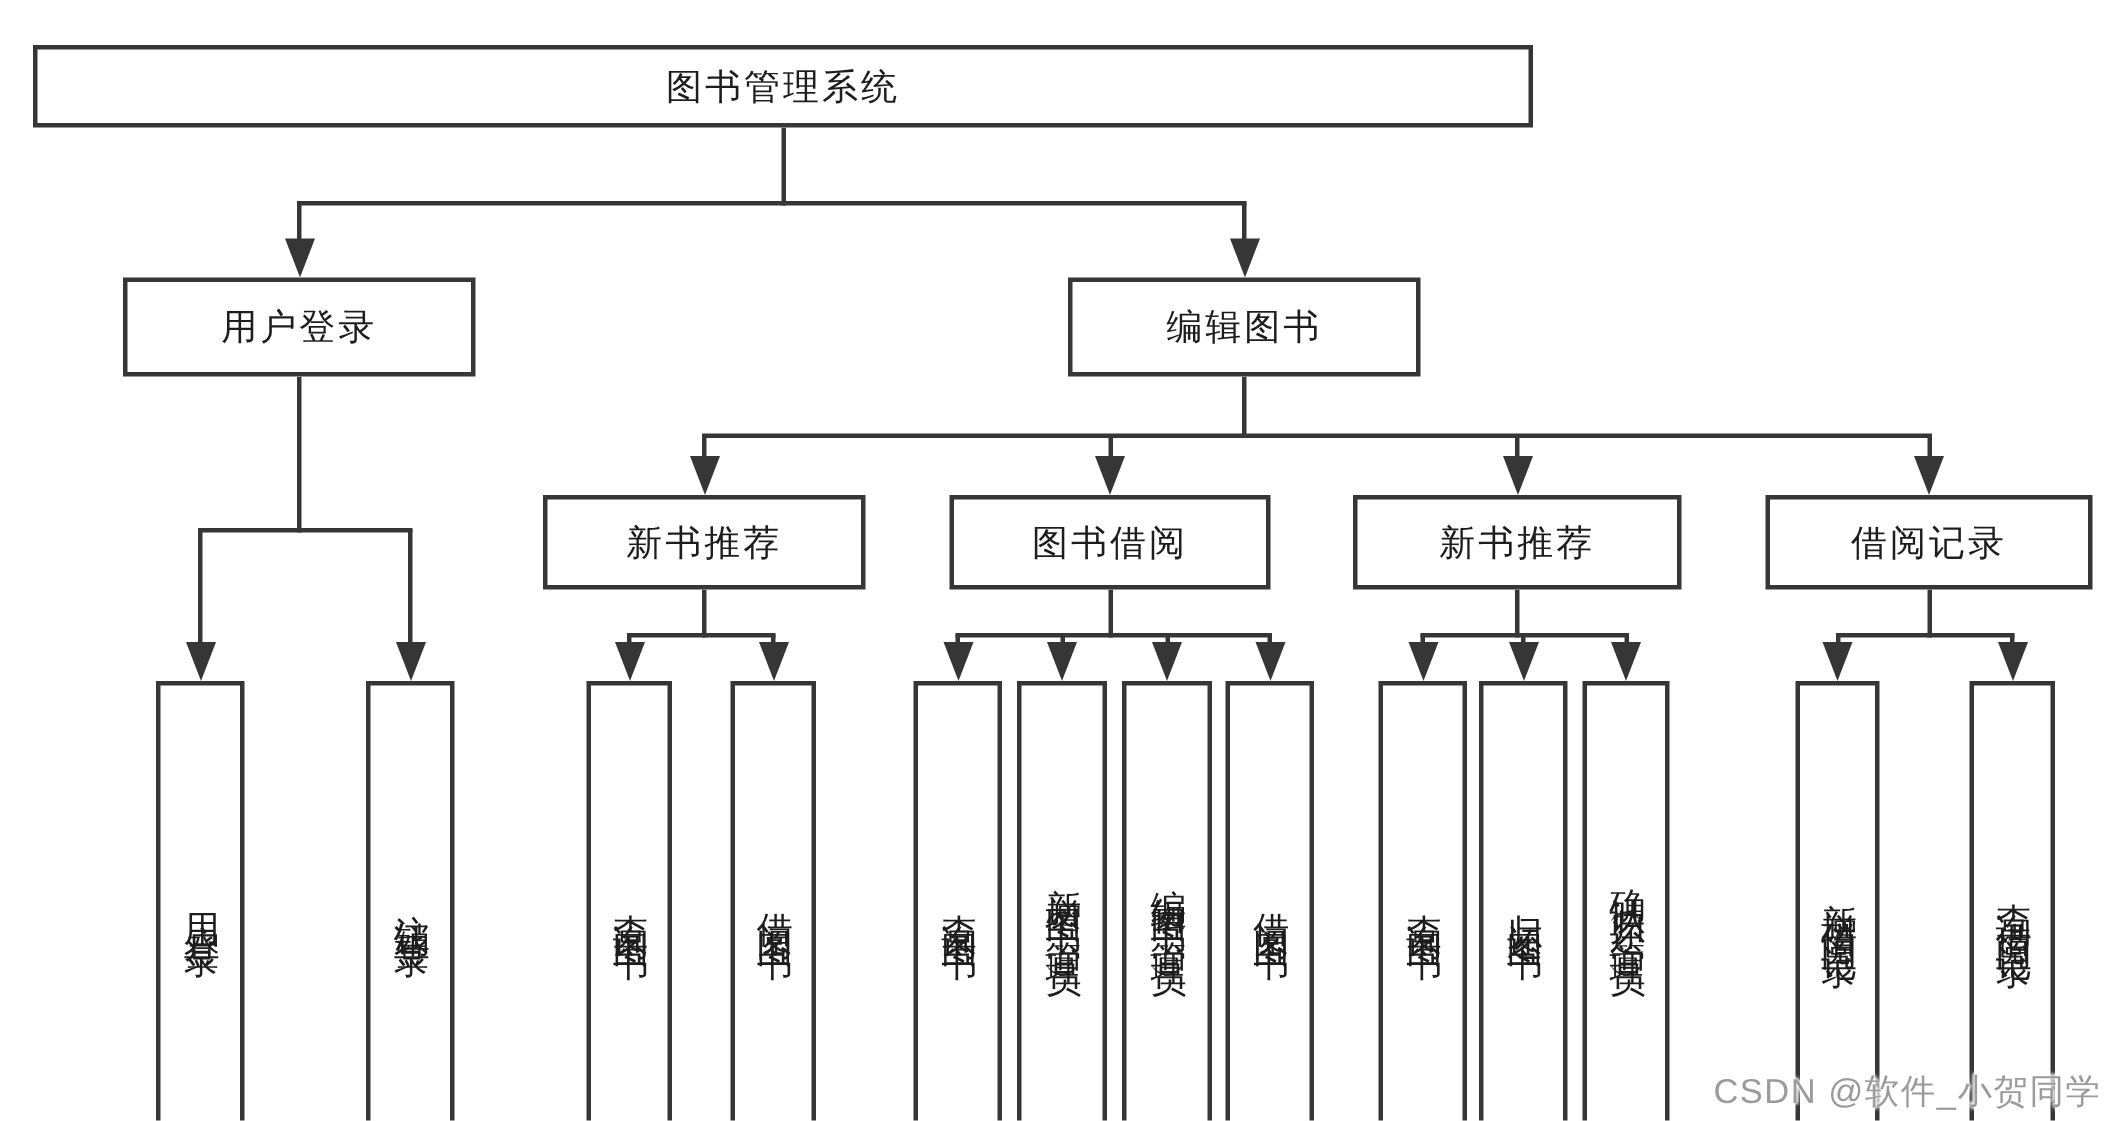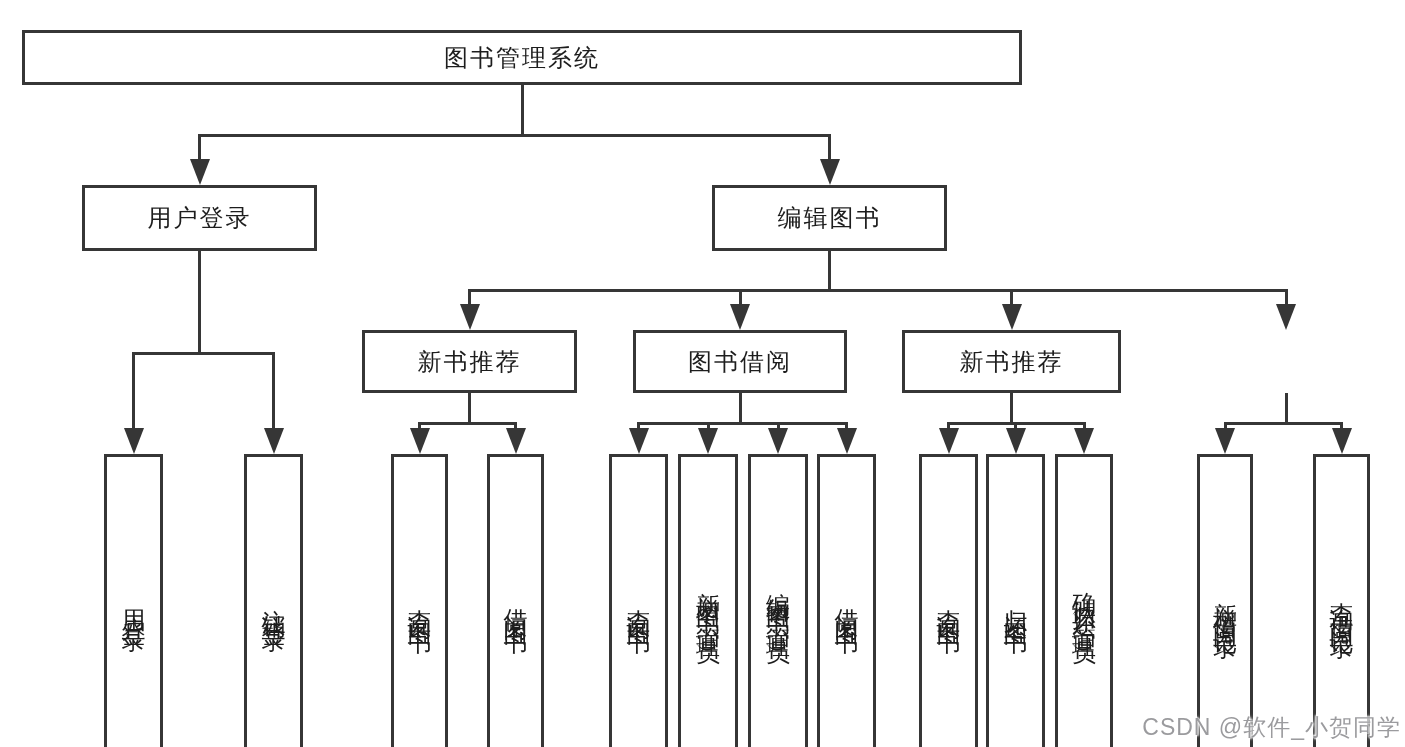--- a/index.html
+++ b/index.html
@@ -115,20 +115,23 @@
     </div>
     <div class="node h-node" style="left: 362px; top: 313px; width: 215px; height: 63px;">
       <span class="node-label">新书推荐</span>
     </div>
     <div class="node h-node" style="left: 633px; top: 313px; width: 214px; height: 63px;">
       <span class="node-label">图书借阅</span>
     </div>
     <div class="node h-node" style="left: 902px; top: 313px; width: 219px; height: 63px;">
       <span class="node-label">新书推荐</span>
     </div>
+    <div class="node h-node" style="left: 1177px; top: 313px; width: 218px; height: 63px;">
+      <span class="node-label">借阅记录</span>
+    </div>
     <div class="node v-node" style="left: 104px; top: 437px; width: 59px; height: 300px;">
       <span class="node-label">用户登录</span>
     </div>
     <div class="node v-node" style="left: 244px; top: 437px; width: 59px; height: 300px;">
       <span class="node-label">注销登录</span>
     </div>
     <div class="node v-node" style="left: 391px; top: 437px; width: 57px; height: 300px;">
       <span class="node-label">查询图书</span>
     </div>
     <div class="node v-node" style="left: 487px; top: 437px; width: 57px; height: 300px;">

